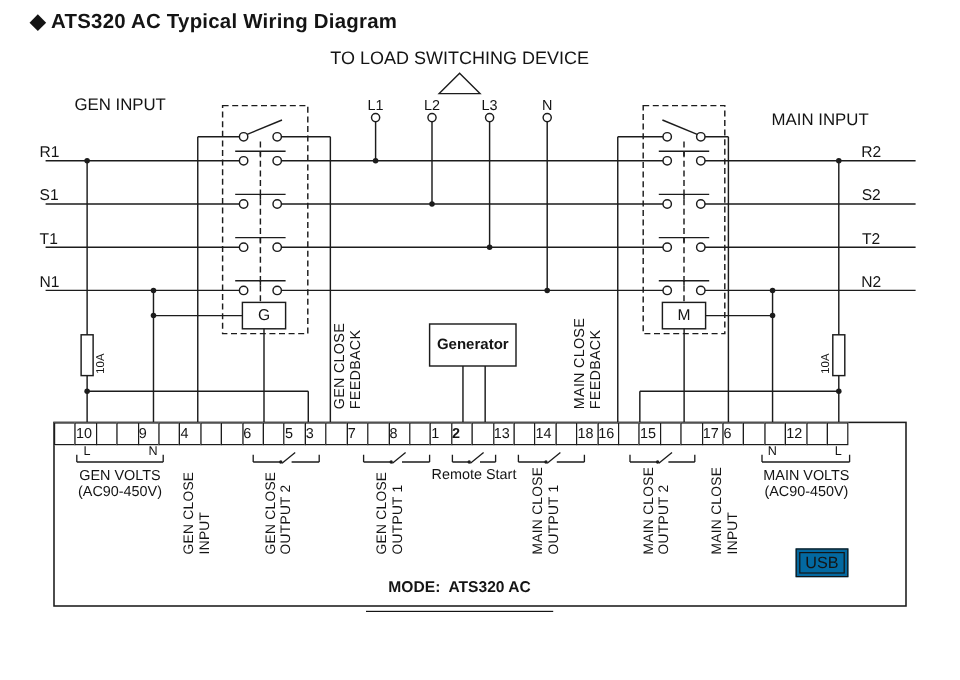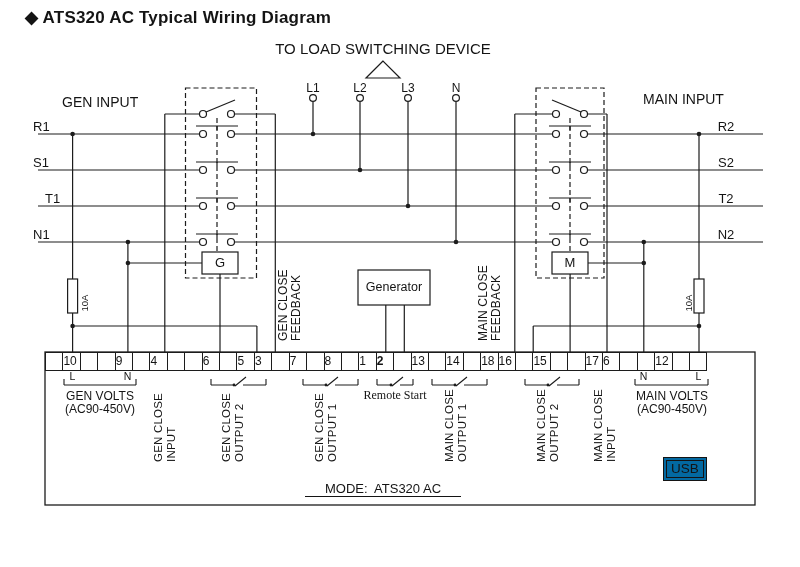--- a/index.html
+++ b/index.html
@@ -6,30 +6,30 @@
   body{width:800px;height:567px;position:relative;font-family:"Liberation Sans",sans-serif;color:#141414;overflow:hidden;}
   svg{position:absolute;left:0;top:0;}
   .lbl{position:absolute;color:#141414;white-space:pre;}
   .ctr{text-align:center;}
   .title{font-size:17px;font-weight:bold;letter-spacing:0.2px;}
   .sub{font-size:15px;}
   .hdr{font-size:14px;}
   .bus{font-size:13px;}
   .loadlbl{font-size:12px;}
   .coil{font-size:13px;line-height:18px;}
-  .genbox{font-size:12.5px;line-height:28px;}
+  .genbox{font-size:12.5px;line-height:28px;font-weight:bold;}
   .tiny{font-size:10.5px;}
   .vlab{position:absolute;transform:rotate(-90deg);white-space:pre-line;line-height:13px;
         font-size:11.5px;text-align:left;height:26px;letter-spacing:0.2px;}
   .vfeed{position:absolute;transform:rotate(-90deg);white-space:pre-line;line-height:13px;
         font-size:12px;text-align:left;height:26px;letter-spacing:0.2px;}
   .vfuse{position:absolute;transform:rotate(-90deg);white-space:pre;font-size:9.5px;
         height:11px;line-height:11px;text-align:left;}
   .mode{position:absolute;font-size:13px;text-align:center;border-bottom:1.4px solid #141414;
-        padding-bottom:0;white-space:pre;}
+        padding-bottom:13px;white-space:pre;font-weight:bold;}
   .usb-outer{position:absolute;border:1px solid #141414;padding:2px;background:#0369a1;}
   .usb-inner{border:1px solid #141414;font-size:13.5px;line-height:16px;padding:0 4px;text-align:center;}
   #tstrip{position:absolute;left:45px;top:352px;height:19px;display:flex;}
   .tcell{width:18.42px;box-sizing:border-box;border:1px solid #1c1c1c;margin-left:-1px;
         font-size:12px;text-align:left;line-height:17px;background:#fff;flex:none;}
   .tcell:first-child{margin-left:0;}
   .tbold{font-weight:bold;}
 </style>
 </head>
 <body>
@@ -156,26 +156,26 @@
       <circle cx="548" cy="385" r="1.4" fill="#1c1c1c" stroke="none"></circle>
       <path d="M635 379V385 M635 385H708 M708 379V385"></path>
     </g>
   </g>
 </svg>
 
 <div class="lbl title" style="left:25px;top:7px;"><span>◆</span> <span>ATS320 AC Typical Wiring Diagram</span></div>
 
 <div class="lbl sub ctr" style="left:258px;top:40px;width:250px;">TO LOAD SWITCHING DEVICE</div>
 
-<div class="lbl hdr" style="left:62px;top:94px;">GEN INPUT</div>
+<div class="lbl hdr" style="left:62px;top:79px;">GEN INPUT</div>
 <div class="lbl hdr" style="left:643px;top:91px;">MAIN INPUT</div>
 
 <div class="lbl bus" style="left:33px;top:119px;">R1</div>
 <div class="lbl bus" style="left:33px;top:155px;">S1</div>
-<div class="lbl bus" style="left:33px;top:191px;margin-left:12px;">T1</div>
+<div class="lbl bus" style="left:33px;top:191px;">T1</div>
 <div class="lbl bus" style="left:33px;top:227px;">N1</div>
 
 <div class="lbl bus ctr" style="left:709px;top:119px;width:34px;">R2</div>
 <div class="lbl bus ctr" style="left:709px;top:155px;width:34px;">S2</div>
 <div class="lbl bus ctr" style="left:709px;top:191px;width:34px;">T2</div>
 <div class="lbl bus ctr" style="left:709px;top:227px;width:34px;">N2</div>
 
 <div class="lbl loadlbl ctr" style="left:298px;top:81px;width:30px;">L1</div>
 <div class="lbl loadlbl ctr" style="left:345px;top:81px;width:30px;">L2</div>
 <div class="lbl loadlbl ctr" style="left:393px;top:81px;width:30px;">L3</div>
@@ -240,21 +240,21 @@
 <div class="lbl loadlbl ctr" style="left:50px;top:389px;width:100px;">GEN VOLTS</div>
 <div class="lbl loadlbl ctr" style="left:50px;top:402px;width:100px;">(AC90-450V)</div>
 
 <div class="vlab" style="left:119px;top:403px;width:92px;">GEN CLOSE
 INPUT</div>
 <div class="vlab" style="left:187px;top:403px;width:92px;">GEN CLOSE
 OUTPUT 2</div>
 <div class="vlab" style="left:280px;top:403px;width:92px;">GEN CLOSE
 OUTPUT 1</div>
 
-<div class="lbl loadlbl ctr" style="left:345px;top:388px;width:100px;font-family:Liberation Serif, serif;">Remote Start</div>
+<div class="lbl loadlbl ctr" style="left:345px;top:388px;width:100px;">Remote Start</div>
 
 <div class="vlab" style="left:410px;top:403px;width:92px;">MAIN CLOSE
 OUTPUT 1</div>
 <div class="vlab" style="left:502px;top:403px;width:92px;">MAIN CLOSE
 OUTPUT 2</div>
 <div class="vlab" style="left:559px;top:403px;width:92px;">MAIN CLOSE
 INPUT</div>
 
 <div class="lbl tiny ctr" style="left:633px;top:370px;width:21px;">N</div>
 <div class="lbl tiny ctr" style="left:688px;top:370px;width:21px;">L</div>

